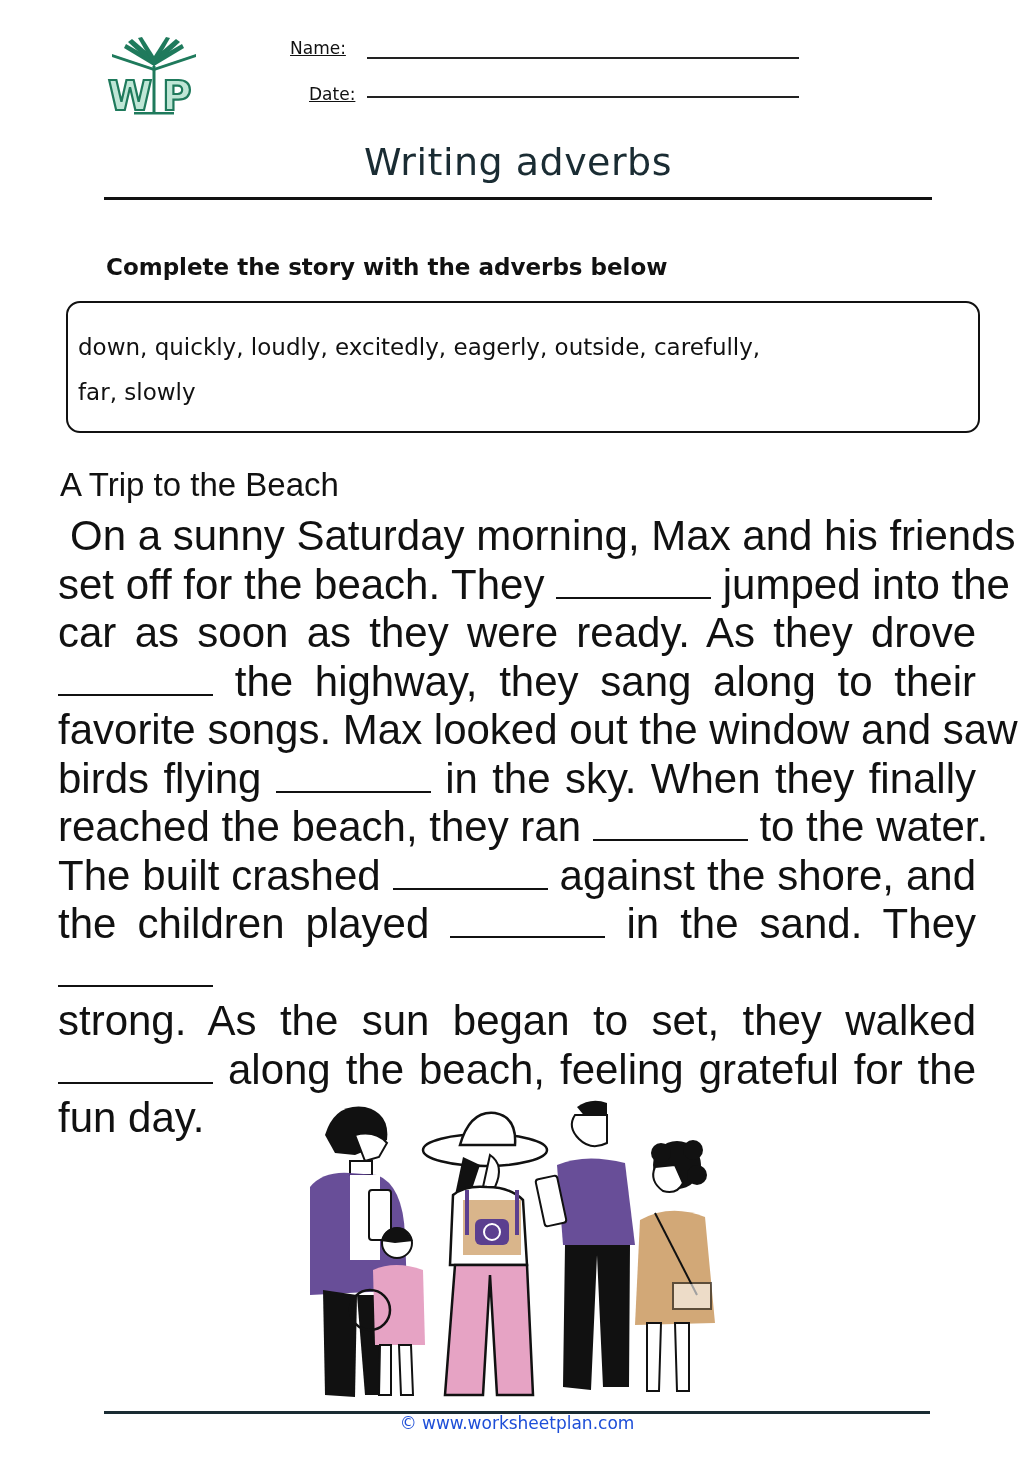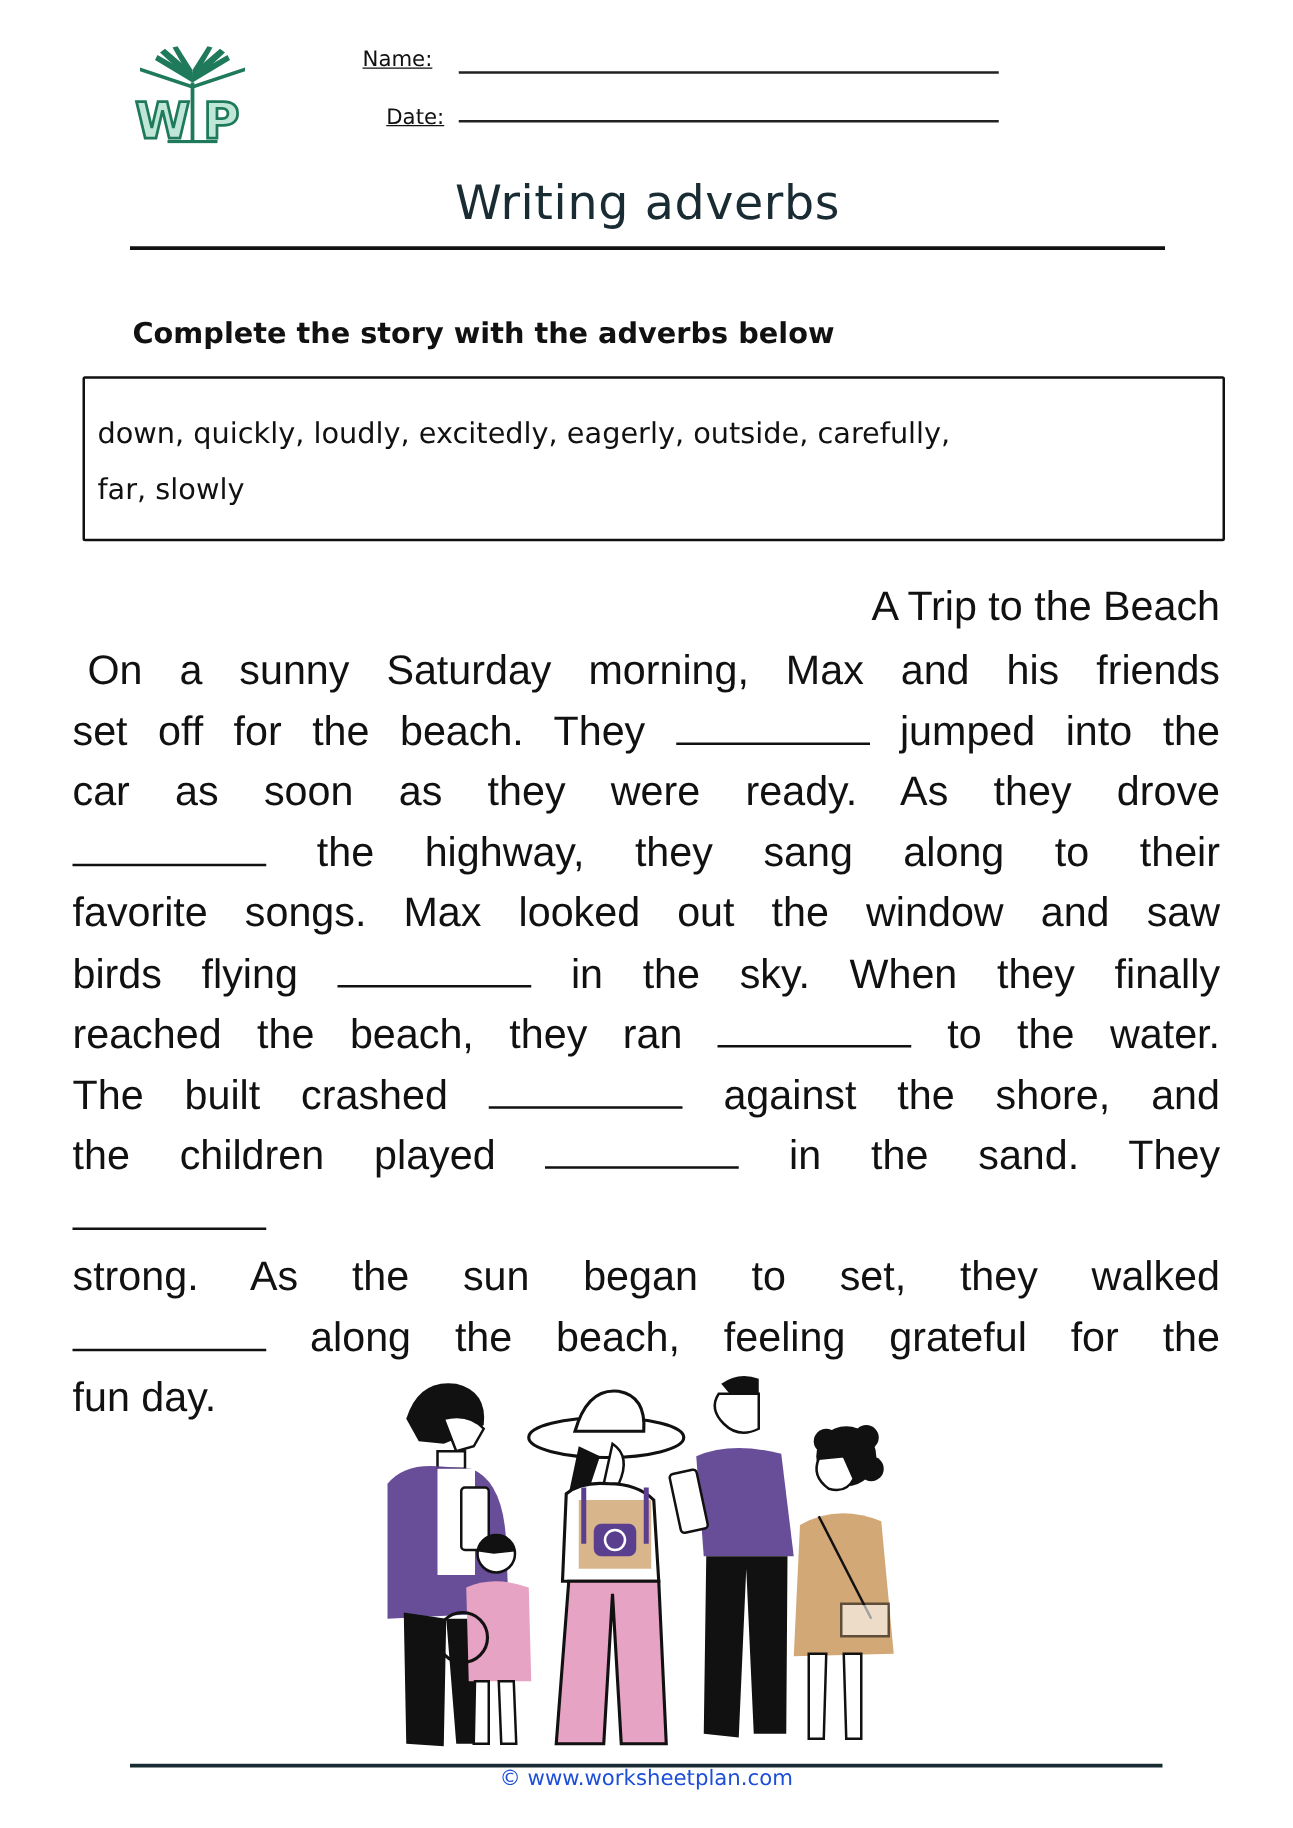--- a/index.html
+++ b/index.html
@@ -16,28 +16,28 @@
     .date-line { left: 367px; top: 96px; width: 432px; }
 
     .title { position: absolute; left: 104px; top: 140px; width: 828px; text-align: center;
              font-family: "DejaVu Sans", sans-serif; font-weight: normal; font-size: 38px; color: #1a2c33; letter-spacing: 0.5px; }
     .title-rule { position: absolute; left: 104px; top: 197px; width: 828px; border-top: 3px solid #111; }
 
     .instruction { position: absolute; left: 106px; top: 254px; font-family: "DejaVu Sans", sans-serif;
                    font-weight: bold; font-size: 23px; color: #111; }
 
     .word-box { position: absolute; left: 66px; top: 301px; width: 914px; height: 132px;
-                border: 2.5px solid #111; border-radius: 2px; box-sizing: border-box;
+                border: 2.5px solid #111; border-radius: 14px; box-sizing: border-box;
                 padding: 22px 10px 0 10px; font-family: "DejaVu Sans", sans-serif; font-size: 23px; line-height: 45px; color: #111; }
 
-    .story-title { position: absolute; left: 60px; top: 466px; width: 916px; text-align: right;
+    .story-title { position: absolute; left: 60px; top: 466px; width: 916px; text-align: left;
                    font-family: "Liberation Sans", sans-serif; font-size: 33px; color: #111; }
 
     .story { position: absolute; left: 58px; top: 512px; width: 918px;
-             font-family: "Liberation Sans", sans-serif; font-size: 33px; line-height: 48.5px;
+             font-family: "Liberation Sans", sans-serif; font-size: 42px; line-height: 48.5px;
              color: #111; text-align: justify; }
     .story .line { display: block; text-align: justify; text-align-last: justify; white-space: nowrap; height: 48.5px; }
     .story .line.last { text-align-last: left; }
     .story .line.first { padding-left: 12px; }
     .blank { display: inline-block; width: 155px; border-bottom: 2px solid #111; height: 26px; vertical-align: baseline; }
 
     .illustration { position: absolute; left: 295px; top: 1095px; width: 440px; height: 315px; }
 
     .footer-rule { position: absolute; left: 104px; top: 1411px; width: 826px; border-top: 3px solid #1a2c33; }
     .footer { position: absolute; left: 0; top: 1413px; width: 1034px; text-align: center;

